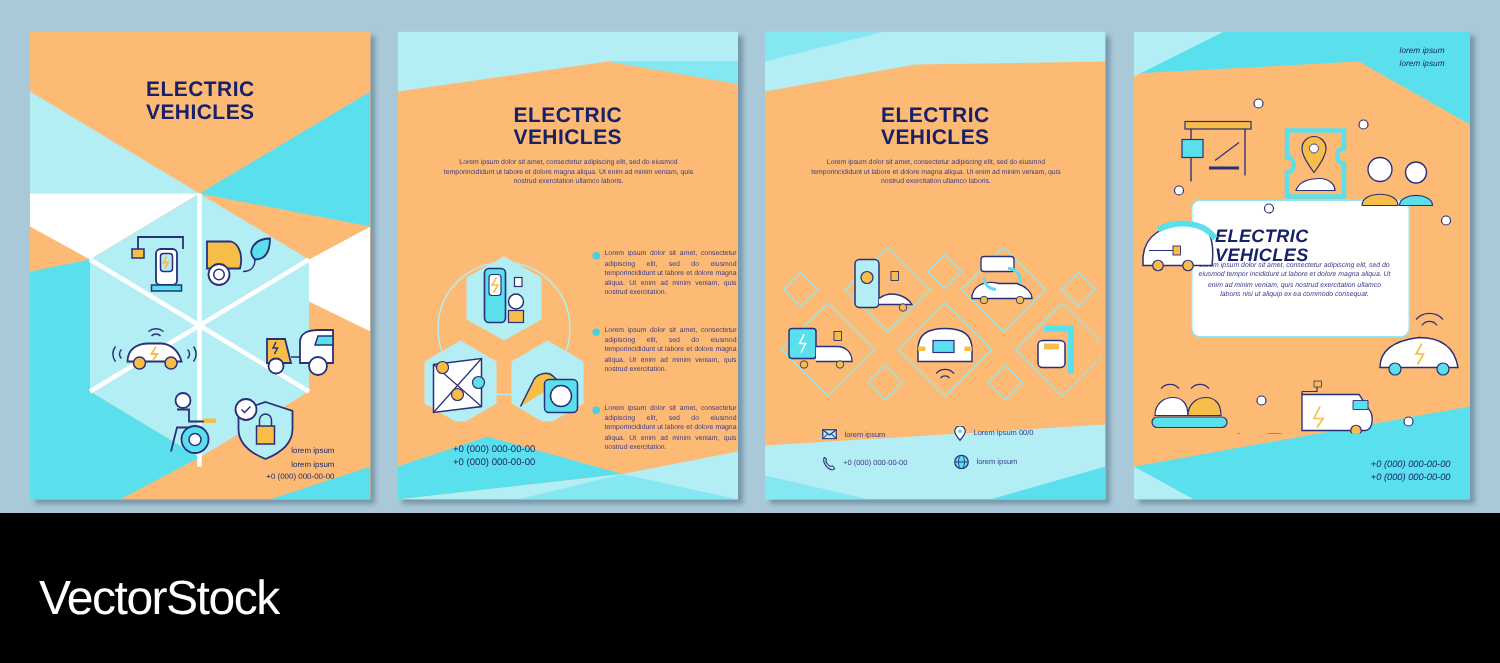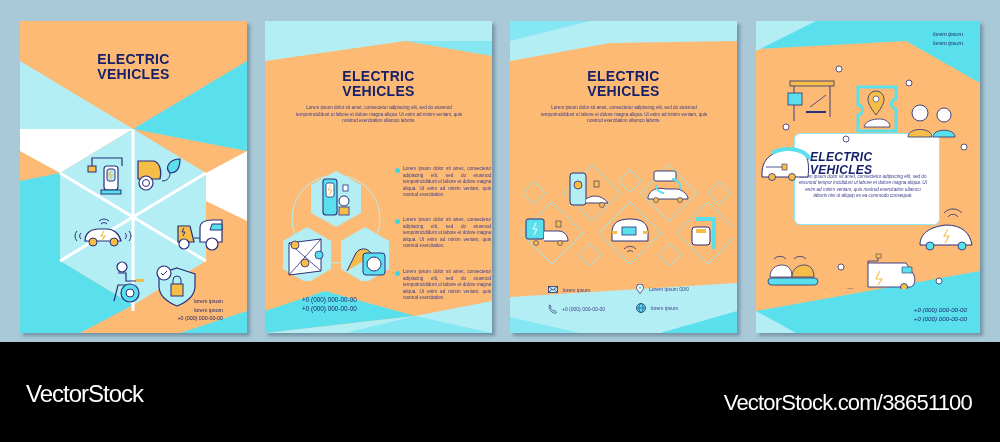--- a/index.html
+++ b/index.html
@@ -12,21 +12,21 @@
   .p4 { left: 756px; width: 224px; font-style: italic; }
   .bg { position: absolute; left: 0; top: 0; width: 100%; height: 100%; }
   .title { position: absolute; color: #16216a; font-weight: bold; text-align: center; line-height: 1.05; letter-spacing: 0.3px; }
   .txt { position: absolute; color: #3a3a8a; font-size: 5px; line-height: 7px; }
   .ctr { text-align: center; }
   .navy { color: #1d2570; }
   .icon { position: absolute; }
   .bullet { position: absolute; width: 5px; height: 5px; border-radius: 50%; background: #3fd3e6; }
   .bullet-text { position: absolute; font-size: 4.6px; line-height: 6.6px; color: #3a3a8a; width: 88px; text-align: justify; }
   .footer { position: absolute; left: 0; top: 342px; width: 1000px; height: 100px; background: #000000; }
-  .brand { position: absolute; left: 26px; top: 38px; color: #fff; font-size: 24px; letter-spacing: -1px; font-family: "Liberation Sans", sans-serif; }
+  .brand { position: absolute; left: 26px; top: 38px; color: #fff; font-size: 32px; letter-spacing: -1px; font-family: "Liberation Sans", sans-serif; }
   .brand-url { position: absolute; right: 28px; top: 48px; color: #fff; font-size: 22px; letter-spacing: -0.8px; font-family: "Liberation Sans", sans-serif; }
   .contact-row { position: absolute; font-size: 5px; color: #3a3a8a; display: flex; align-items: center; gap: 5px; }
 </style>
 </head>
 <body>
 
 <div class="stage">
 
   <div class="page p1">
     <svg class="bg" viewBox="0 0 227 312" preserveAspectRatio="none">
@@ -344,14 +344,13 @@
 
     <div class="txt navy" style="right:13px; top:285px; text-align:right; font-size:6.2px; line-height:8.6px;">
       <div>+0 (000) 000-00-00</div>
       <div>+0 (000) 000-00-00</div>
     </div>
   </div>
 </div>
 
 <div class="footer">
   <div class="brand">VectorStock</div>
-  <div class="brand-url">VectorStock.com/38651100</div>
 </div>
 
 </body></html>

